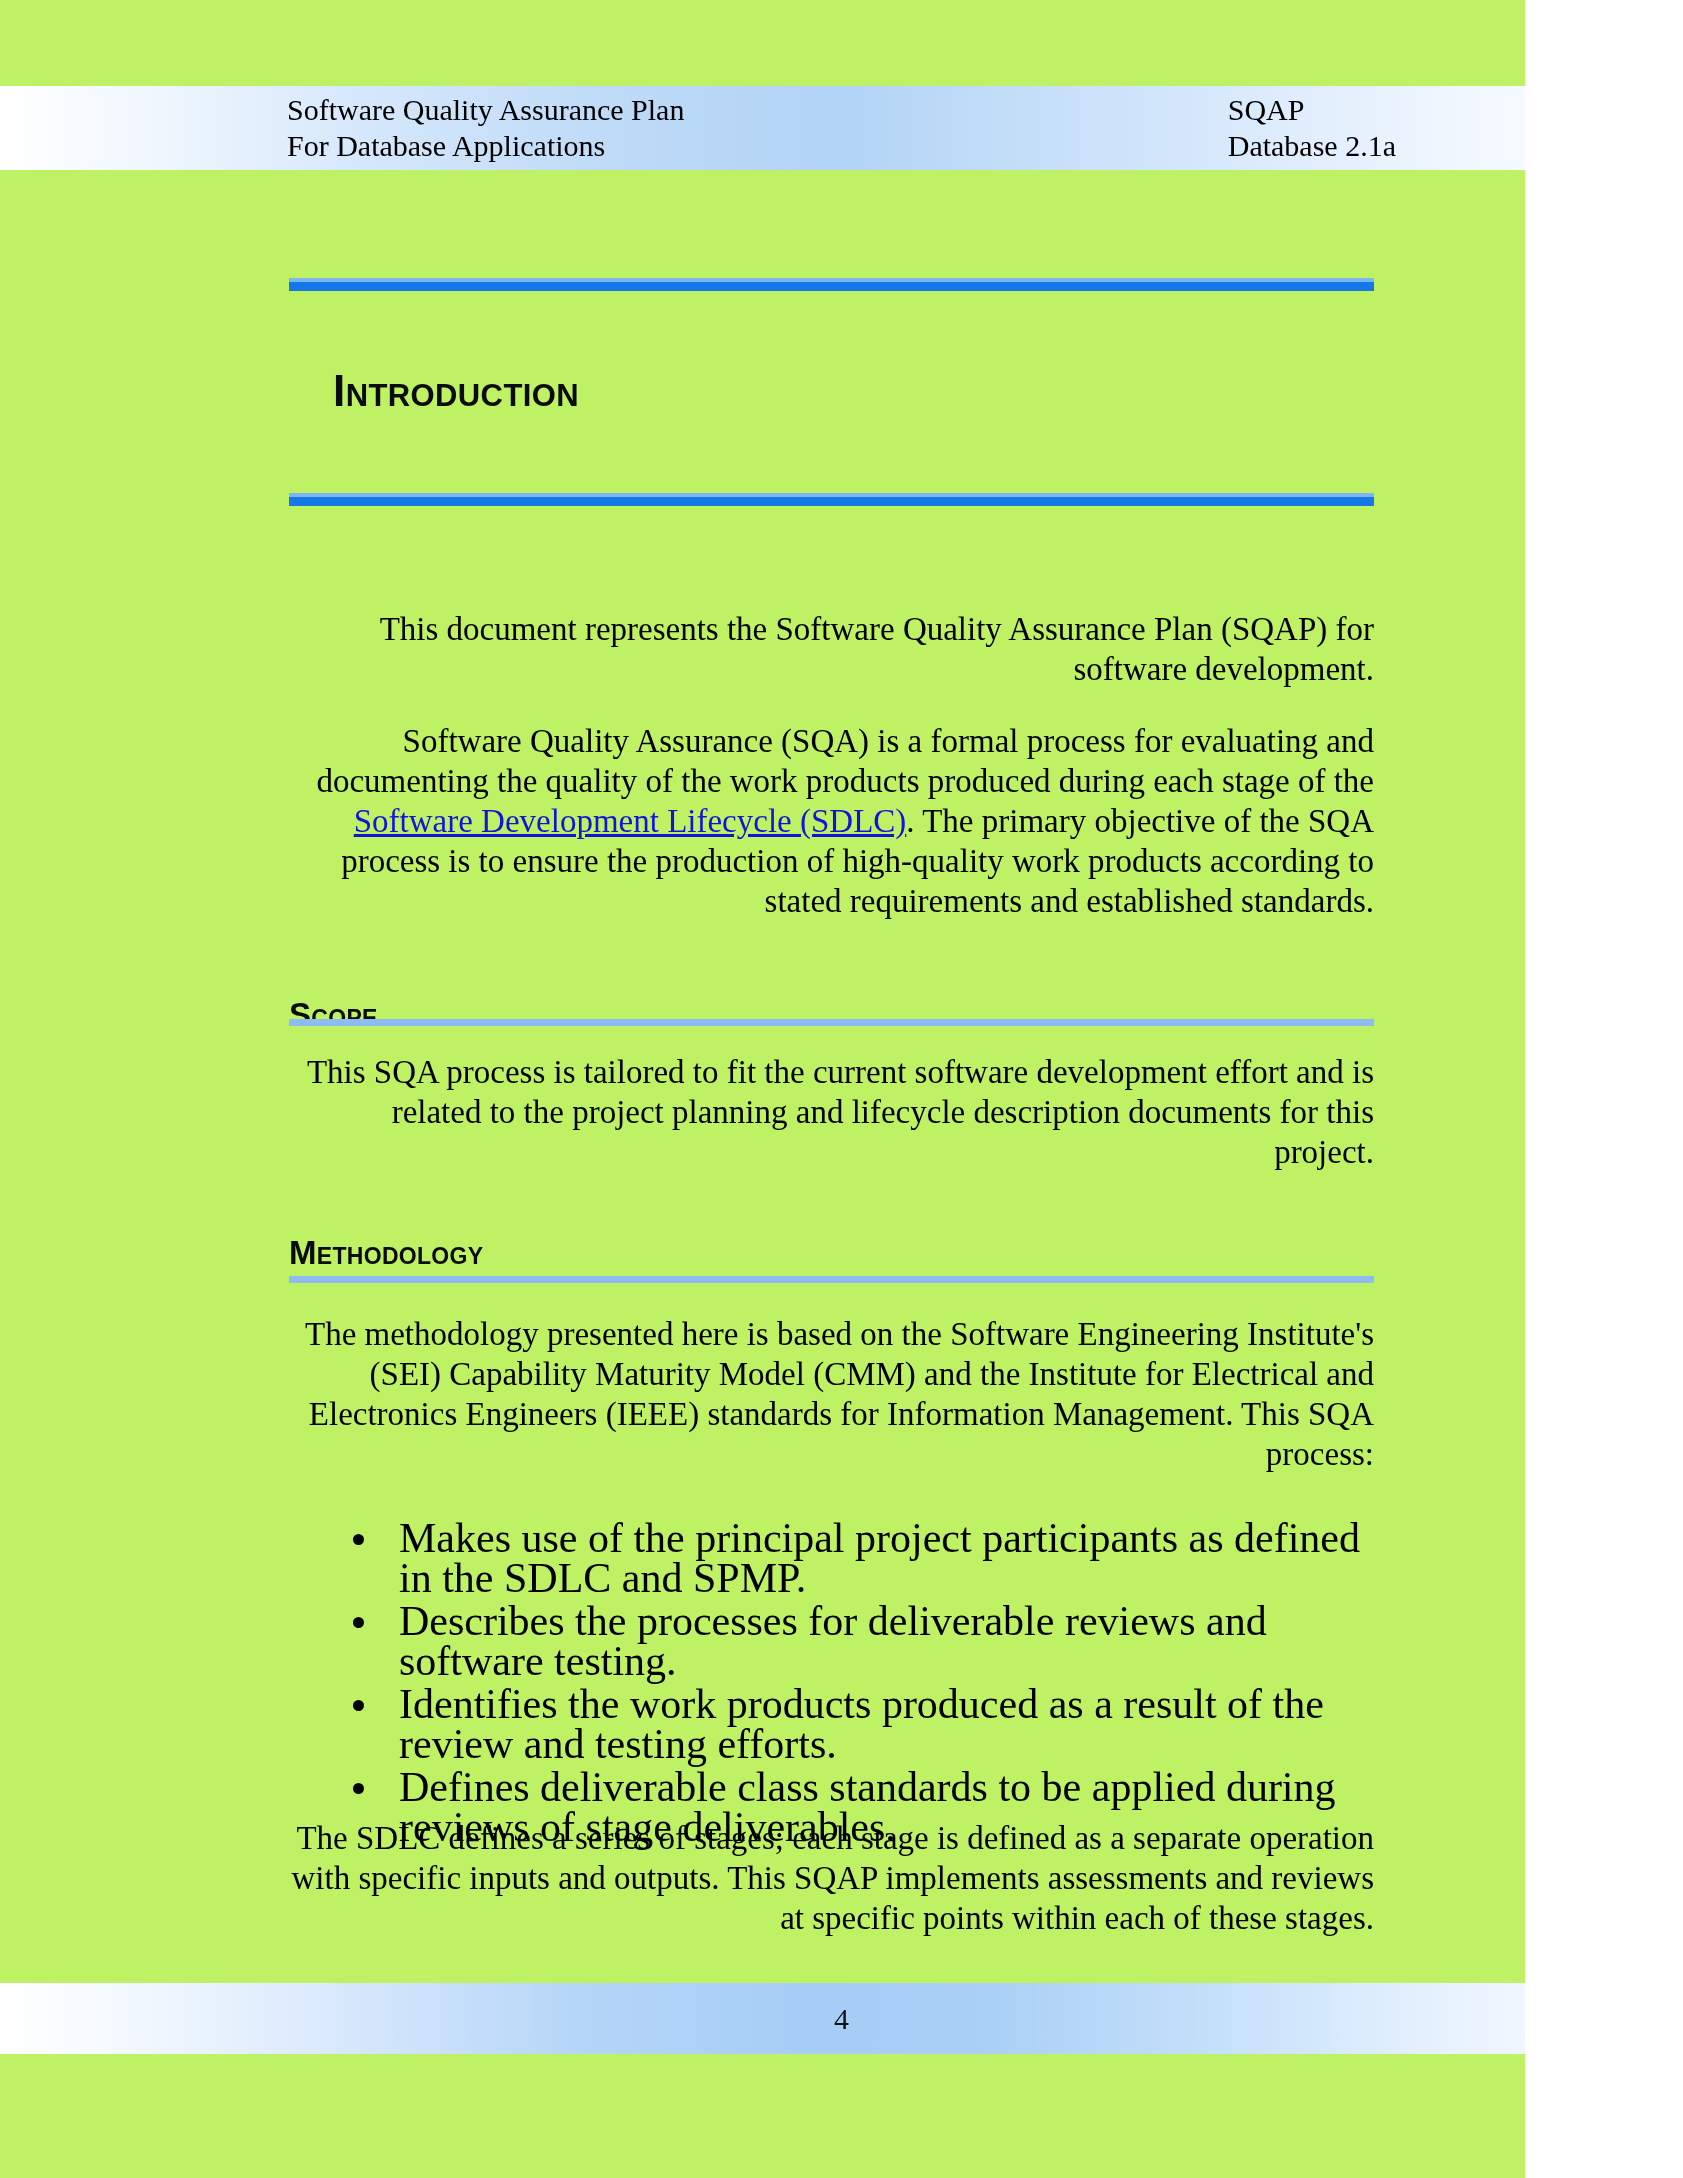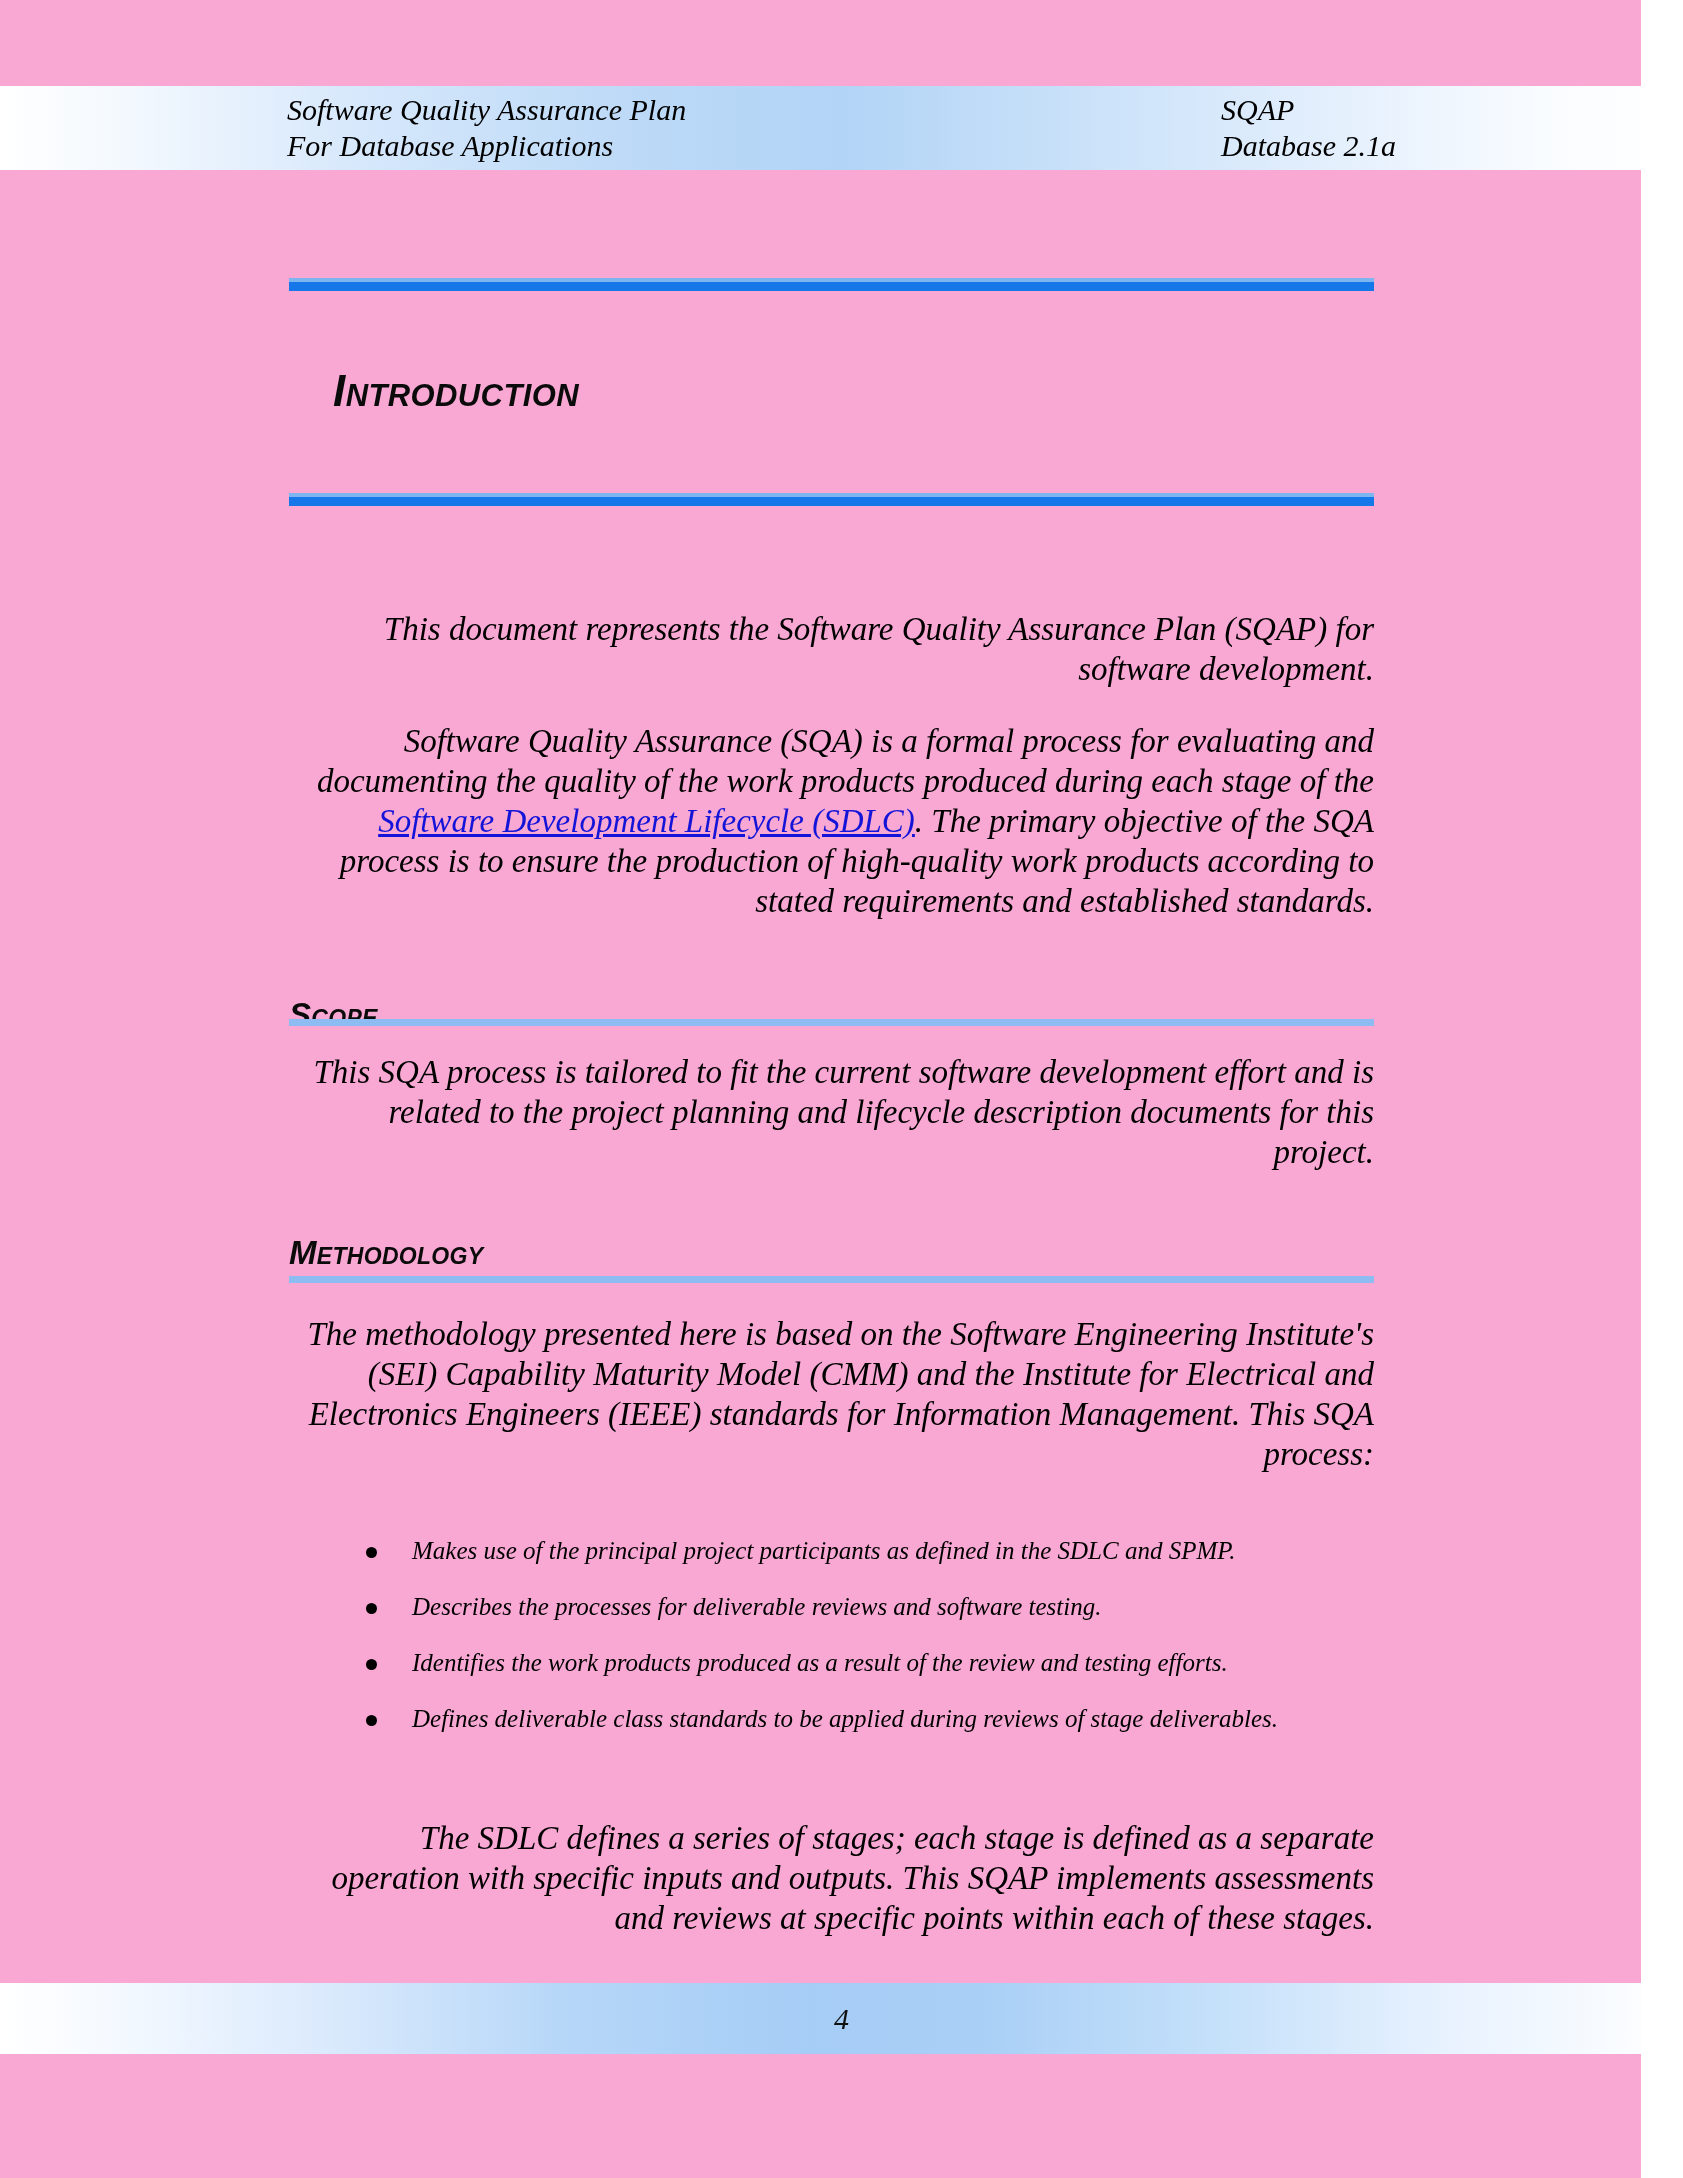--- a/index.html
+++ b/index.html
@@ -4,27 +4,26 @@
 <title>Software Quality Assurance Plan — Introduction</title>
 <style>
   html, body {
     margin: 0;
     padding: 0;
     background: #ffffff;
   }
 
   .page {
     position: relative;
-    width: 1641px;
+    width: 1525px;
     height: 2178px;
-    background: #f9a8d4;
+    background: #bef264;
     overflow: hidden;
     font-family: "Liberation Serif", "DejaVu Serif", serif;
     color: #000000;
-    font-style: italic;
   }
 
   
   .page-header {
     position: absolute;
     left: 0;
     top: 86px;
     width: 1683px;
     height: 84px;
     background: linear-gradient(to right,
@@ -119,23 +118,23 @@
 
   
   ul.bullets {
     list-style: none;
     margin: 0;
     padding: 0;
   }
   ul.bullets > li {
     position: relative;
     padding-left: 107px;
-    font-size: 25px;
+    font-size: 42px;
     line-height: 40px;
-    margin: 16px;
+    margin: 3px;
   }
   ul.bullets > li .dot {
     position: absolute;
     left: 61px;
     top: 16px;
     width: 11px;
     height: 11px;
     border-radius: 50%;
     background: #000000;
   }

